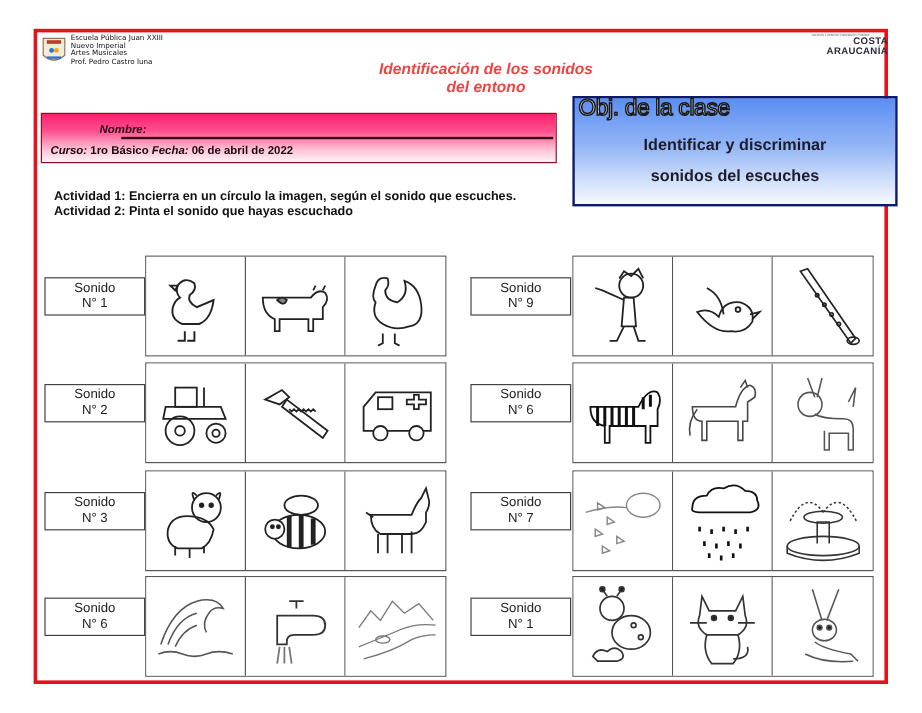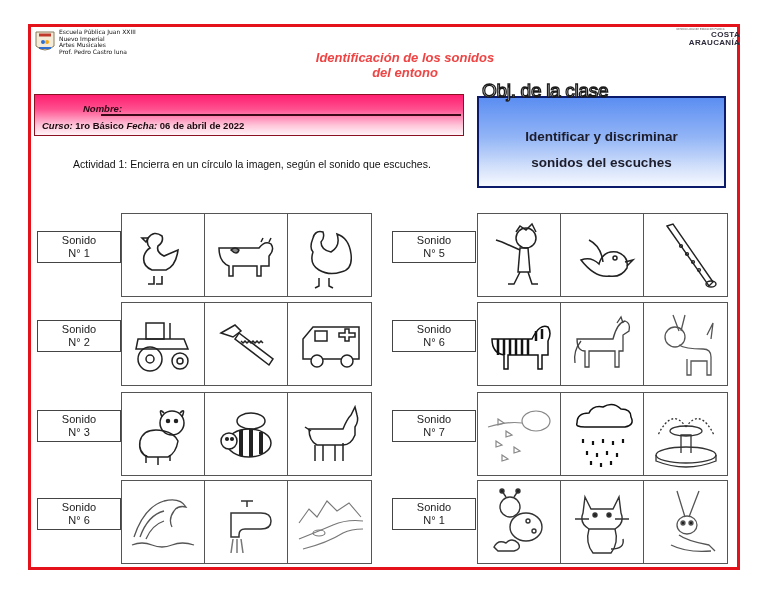--- a/index.html
+++ b/index.html
@@ -28,33 +28,33 @@
     border: 1.5px solid #8a1022;
     background: linear-gradient(to bottom, #ff1f6e 0%, #ff4f8e 35%, #ffc3d8 75%, #fff3f7 100%);
   }
   .student-row1 { position: absolute; left: 7px; top: 8px; font-size: 9.5px; font-weight: bold; font-style: italic; color: #2a0a14; margin-left: 41px; }
   .name-line { position: absolute; left: 66px; top: 19px; width: 360px; height: 1.5px; background: #3b0a18; }
   .student-row2 { position: absolute; left: 7px; top: 25px; font-size: 9.5px; font-weight: bold; color: #1a0a10; white-space: nowrap; }
   .student-row2 i { font-style: italic; }
 
   
   .objective-box {
-    position: absolute; left: 477px; top: 96px; width: 249px; height: 92px;
+    position: absolute; left: 477px; top: 80px; width: 271px; height: 92px;
     border: 2px solid #0c1a6b;
     background: linear-gradient(to bottom, #5b8ef2 0%, #93b5f6 45%, #d5e2fb 80%, #f6f9ff 100%);
   }
   .objective-title {
     position: absolute; left: 482px; top: 80px; font-size: 19px; font-weight: normal; color: #ffffff;
     -webkit-text-stroke: 1.3px #1a1a1a; letter-spacing: -0.3px;
     background: transparent;
   }
   .objective-text { position: absolute; left: 0; top: 26px; width: 100%; text-align: center; font-size: 13.5px; font-weight: bold; line-height: 26px; color: #1c1c2a; }
 
   
-  .activities { position: absolute; left: 45px; top: 158px; font-size: 10.5px; font-weight: normal; line-height: 12px; color: #111; margin-left: 28px; }
+  .activities { position: absolute; left: 45px; top: 158px; font-size: 10.5px; font-weight: bold; line-height: 12px; color: #111; }
 
   
   .sound-label {
     position: absolute; width: 84px; height: 32px; border: 1px solid #444; background: #fff;
     display: flex; flex-direction: column; align-items: center; justify-content: center;
     font-size: 11px; line-height: 13px; color: #222;
   }
   .img-row { position: absolute; height: 84px; display: flex; border: 1px solid #555; }
   .img-cell { width: 83px; height: 82px; border-right: 1px solid #555; display: flex; align-items: center; justify-content: center; background: #fff; cursor: pointer; }
   .img-cell:last-child { border-right: none; }
@@ -106,20 +106,21 @@
 <div class="objective-box">
   <div class="objective-text">
     <div>Identificar y discriminar</div>
     <div>sonidos del escuches</div>
   </div>
 </div>
 <div class="objective-title">Obj. de la clase</div>
 
 <div class="activities">
   <div>Actividad 1: Encierra en un círculo la imagen, según el sonido que escuches.</div>
+  <div>Actividad 2: Pinta el sonido que hayas escuchado</div>
 </div>
 
 <svg width="0" height="0" style="position:absolute">
   <defs>
     <g id="ic-duck" fill="none" stroke="#222" stroke-width="1.6">
       <path d="M20 18 q6-8 14-2 q2 6-4 10 q-2 6 6 10 l14-6 q-2 16-12 20 h-14 q-10-4-8-14 q2-6 6-8 q-4-4-2-10z"></path>
       <path d="M14 18 l6 0 l-2 4z"></path>
         <path d="M26 56 v8 h-6 M34 56 v8 h-6"></path>
     </g>
     <g id="ic-cow" fill="none" stroke="#222" stroke-width="1.5">
@@ -352,21 +353,21 @@
     </div>
   <div class="img-cell">
       <svg viewBox="0 0 70 70">
         <use href="#ic-river"></use>
       </svg>
     </div>
 </div>
 
 <div class="sound-label" style="left:392px; top:231px;">
   <span>Sonido</span>
-  <span>N° 5</span>
+  <span>N° 9</span>
 </div>
 <div class="img-row" style="left:477px; top:213px;">
   <div class="img-cell">
       <svg viewBox="0 0 70 70">
         <use href="#ic-boy-whistling"></use>
       </svg>
     </div>
   <div class="img-cell">
       <svg viewBox="0 0 70 70">
         <use href="#ic-bird"></use>

